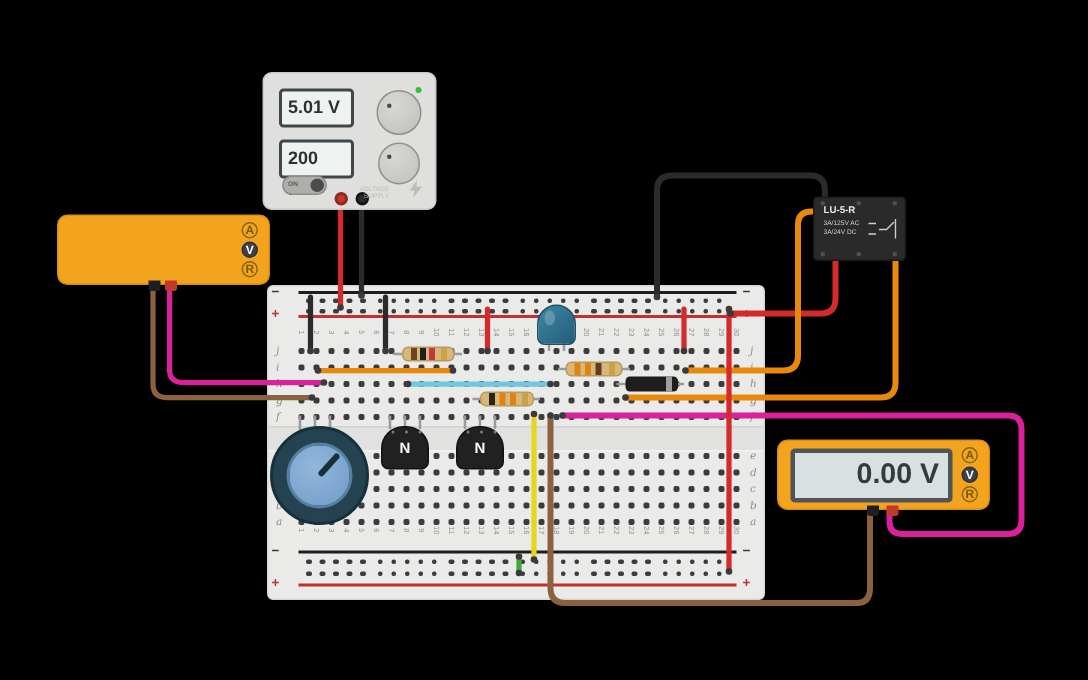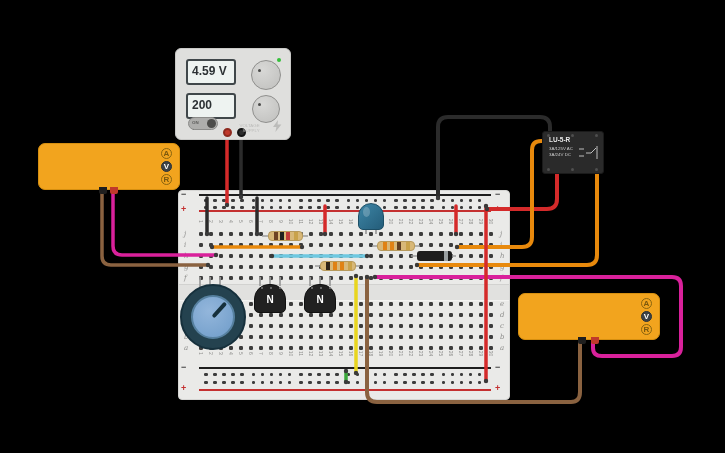--- a/index.html
+++ b/index.html
@@ -700,21 +700,21 @@
         <circle cx="216" cy="255" r="2.2"></circle>
       <circle cx="227" cy="205" r="2.2"></circle>
         <circle cx="241" cy="197" r="2.2"></circle>
       <circle cx="438" cy="198" r="2.2"></circle>
         <circle cx="487" cy="209" r="2.2"></circle>
     </g>
   </svg>
 
   <div class="dev" id="power-supply">
     <div class="ps-disp" style="top:10px">
-      <span>4.59 V</span>
+      <span>5.01 V</span>
     </div>
     <div class="ps-disp" style="top:44px">
       <span>200 mA</span>
     </div>
     <div class="knob" style="left:75px;top:11px;width:30px;height:30px"></div>
     <div class="knob" style="left:76px;top:46px;width:28px;height:28px"></div>
     <div id="ps-green-led"></div>
     <div id="ps-switch">
       <span class="sw-label">ON</span>
       <span class="sw-knob"></span>
@@ -732,20 +732,23 @@
 
   <div class="dev multimeter" style="left:38px;top:143px">
     <div class="mm-btn" style="top:4px"><span>A</span></div>
     <div class="mm-btn sel" style="top:17px"><span>V</span></div>
     <div class="mm-btn" style="top:30px"><span>R</span></div>
     <div class="mm-term" style="left:60px;background:#1f1f1f"></div>
     <div class="mm-term" style="left:71px;background:#c0392b"></div>
   </div>
 
   <div class="dev multimeter" style="left:518px;top:293px">
+    <div class="mm-disp">
+      <span>0.00 V</span>
+    </div>
     <div class="mm-btn" style="top:4px"><span>A</span></div>
     <div class="mm-btn sel" style="top:17px"><span>V</span></div>
     <div class="mm-btn" style="top:30px"><span>R</span></div>
     <div class="mm-term" style="left:59px;background:#1f1f1f"></div>
     <div class="mm-term" style="left:72px;background:#c0392b"></div>
   </div>
 
   <div class="dev" id="relay">
     <div class="relay-model">LU-5-R</div>
     <div class="relay-line" style="top:15px">3A/125V AC</div>

